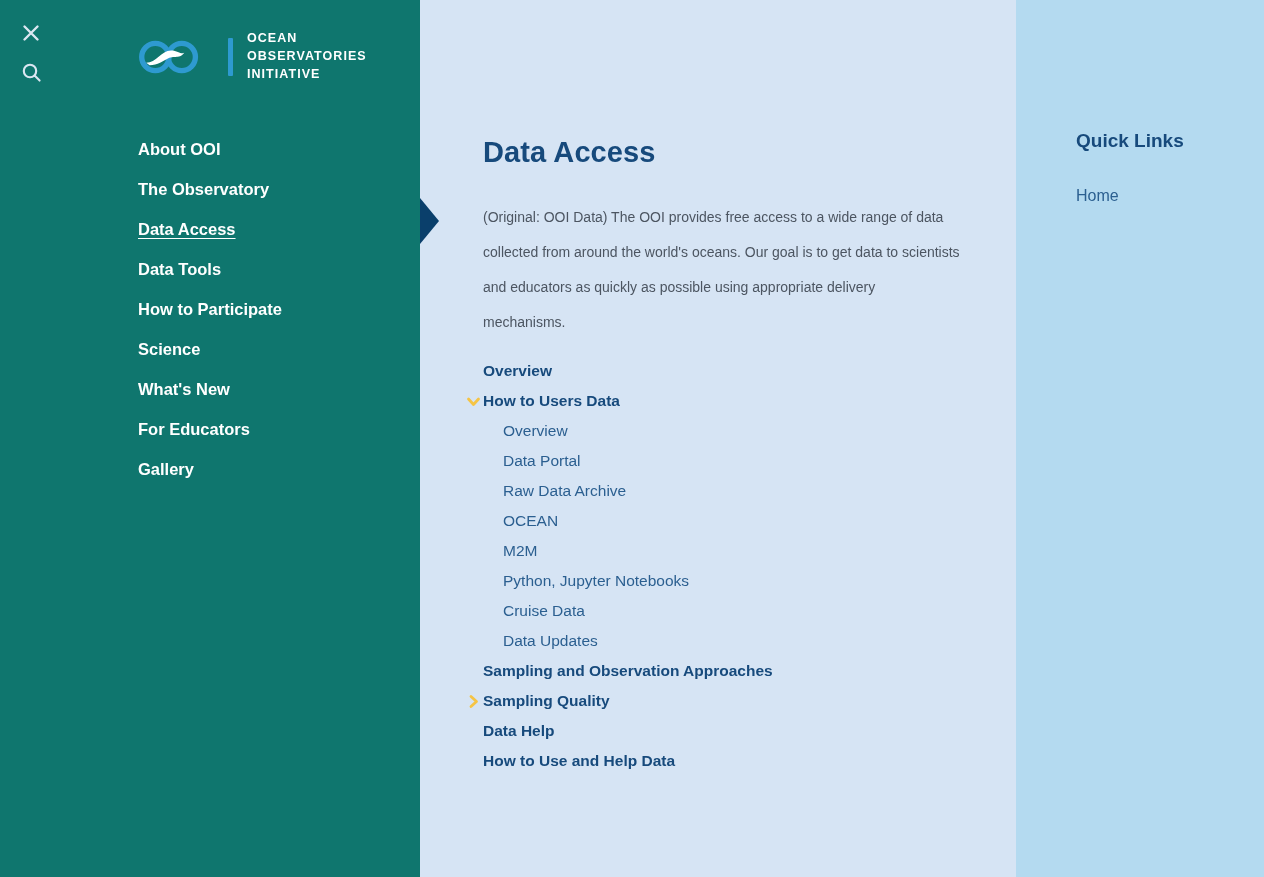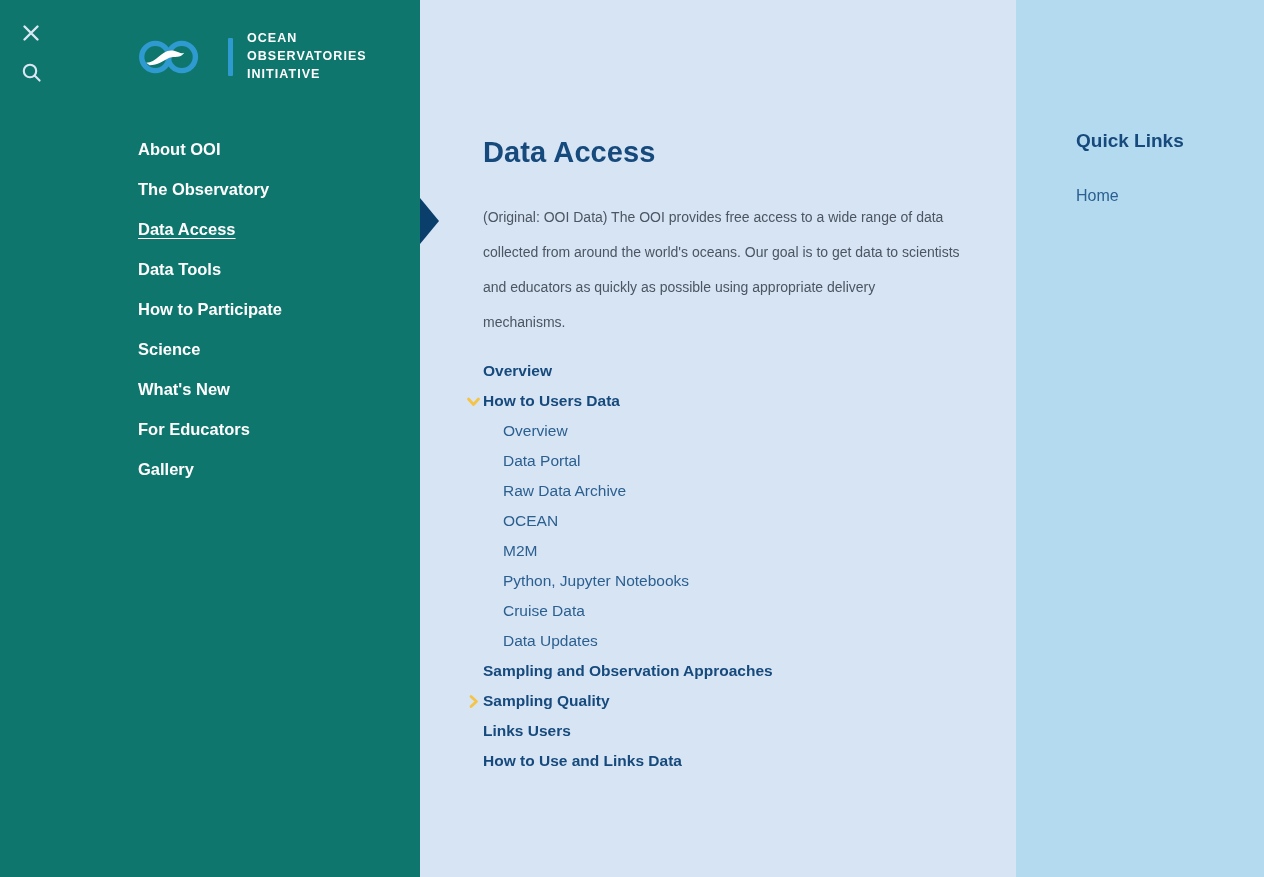--- a/index.html
+++ b/index.html
@@ -398,24 +398,24 @@
         </div>
         <div class="sublist-row">
           <span class="chevron">
             <svg width="15" height="15" viewBox="0 0 15 15">
               <path d="M5 2.5 L10.5 7.5 L5 12.5" fill="none" stroke="#f5c445" stroke-width="2.8" stroke-linecap="round" stroke-linejoin="round"></path>
             </svg>
           </span>
           <span class="lvl1">Sampling Quality</span>
         </div>
         <div class="sublist-row">
-          <span class="lvl1">Links Users</span>
-        </div>
-        <div class="sublist-row">
-          <span class="lvl1">How to Use and Links Data</span>
+          <span class="lvl1">Data Help</span>
+        </div>
+        <div class="sublist-row">
+          <span class="lvl1">How to Use and Help Data</span>
         </div>
       </div>
   </main>
 
   <aside class="rail">
     <div class="rail-title">Quick Links</div>
     <div id="rail-links">
         <a class="rail-link">Home</a>
       </div>
   </aside>

